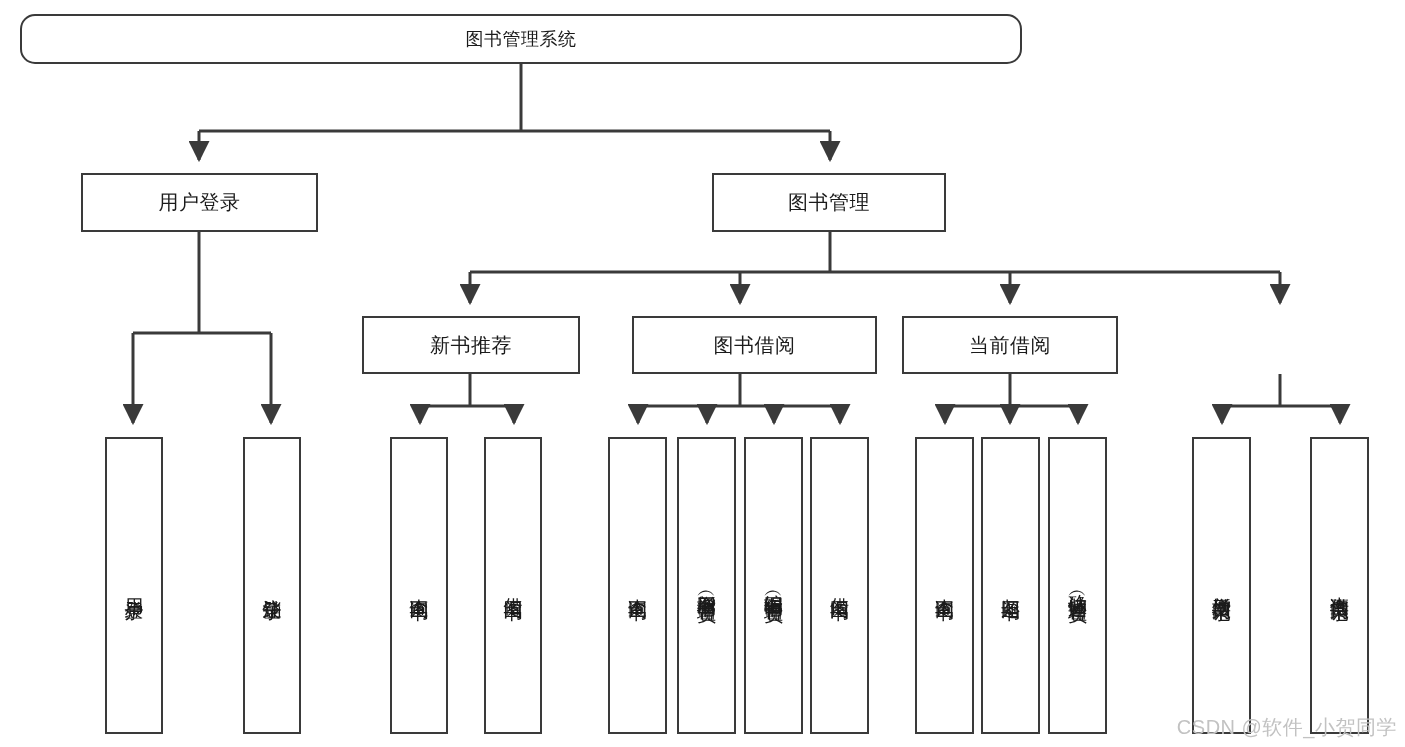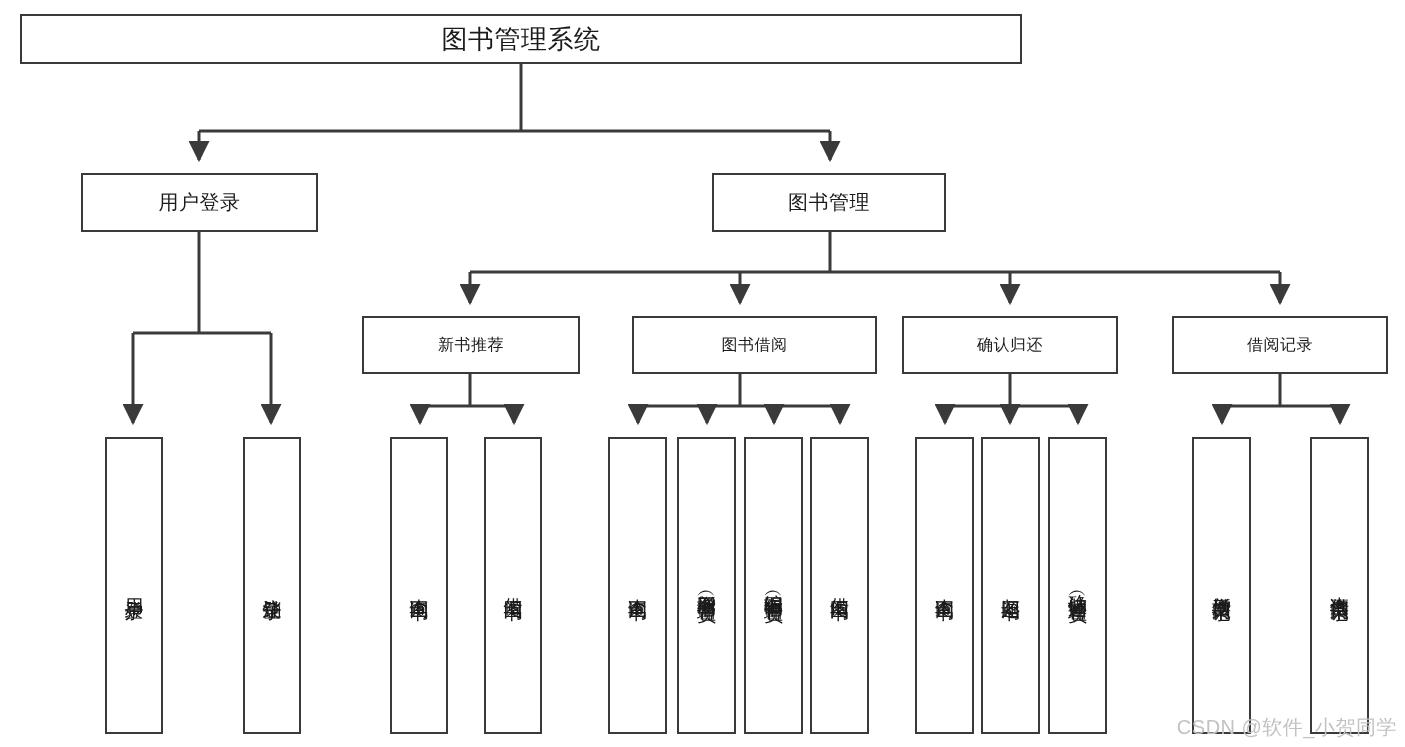--- a/index.html
+++ b/index.html
@@ -31,23 +31,23 @@
     display: flex;
     align-items: center;
     justify-content: center;
     color: #1b1b1b;
   }
   .node .label {
     display: block;
     text-align: center;
     letter-spacing: 0.5px;
   }
-  .node-root { font-size: 26px; }
+  .node-root { font-size: 18px; border-radius: 15px; }
   .node-l2   { font-size: 20px; }
-  .node-l3   { font-size: 16px; }
+  .node-l3   { font-size: 20px; }
   .node-leaf {
     font-size: 19px;
     align-items: flex-start;
     padding-top: 6px;
   }
   .node-leaf .label {
     writing-mode: vertical-rl;
     text-orientation: upright;
     line-height: 1.16;
     letter-spacing: 1.5px;
@@ -131,24 +131,21 @@
     <span class="label">图书管理</span>
   </div>
 
   <div class="node node-l3" style="left: 362px; top: 316px; width: 218px; height: 58px; border-color: rgb(58, 58, 58); background: rgb(255, 255, 255); color: rgb(27, 27, 27);">
     <span class="label">新书推荐</span>
   </div>
   <div class="node node-l3" style="left: 632px; top: 316px; width: 245px; height: 58px; border-color: rgb(58, 58, 58); background: rgb(255, 255, 255); color: rgb(27, 27, 27);">
     <span class="label">图书借阅</span>
   </div>
   <div class="node node-l3" style="left: 902px; top: 316px; width: 216px; height: 58px; border-color: rgb(58, 58, 58); background: rgb(255, 255, 255); color: rgb(27, 27, 27);">
-    <span class="label">确认归还</span>
-  </div>
-  <div class="node node-l3" style="left: 1172px; top: 316px; width: 216px; height: 58px; border-color: rgb(58, 58, 58); background: rgb(255, 255, 255); color: rgb(27, 27, 27);">
-    <span class="label">借阅记录</span>
+    <span class="label">当前借阅</span>
   </div>
 
   <div class="node node-leaf mid" style="left: 105px; top: 437px; width: 58px; height: 297px; border-color: rgb(58, 58, 58); background: rgb(255, 255, 255); color: rgb(27, 27, 27);">
     <span class="label" style="margin-top: 138px;">用户登录</span>
   </div>
   <div class="node node-leaf mid" style="left: 243px; top: 437px; width: 58px; height: 297px; border-color: rgb(58, 58, 58); background: rgb(255, 255, 255); color: rgb(27, 27, 27);">
     <span class="label" style="margin-top: 138px;">注销登录</span>
   </div>
 
   <div class="node node-leaf mid" style="left: 390px; top: 437px; width: 58px; height: 297px; border-color: rgb(58, 58, 58); background: rgb(255, 255, 255); color: rgb(27, 27, 27);">

